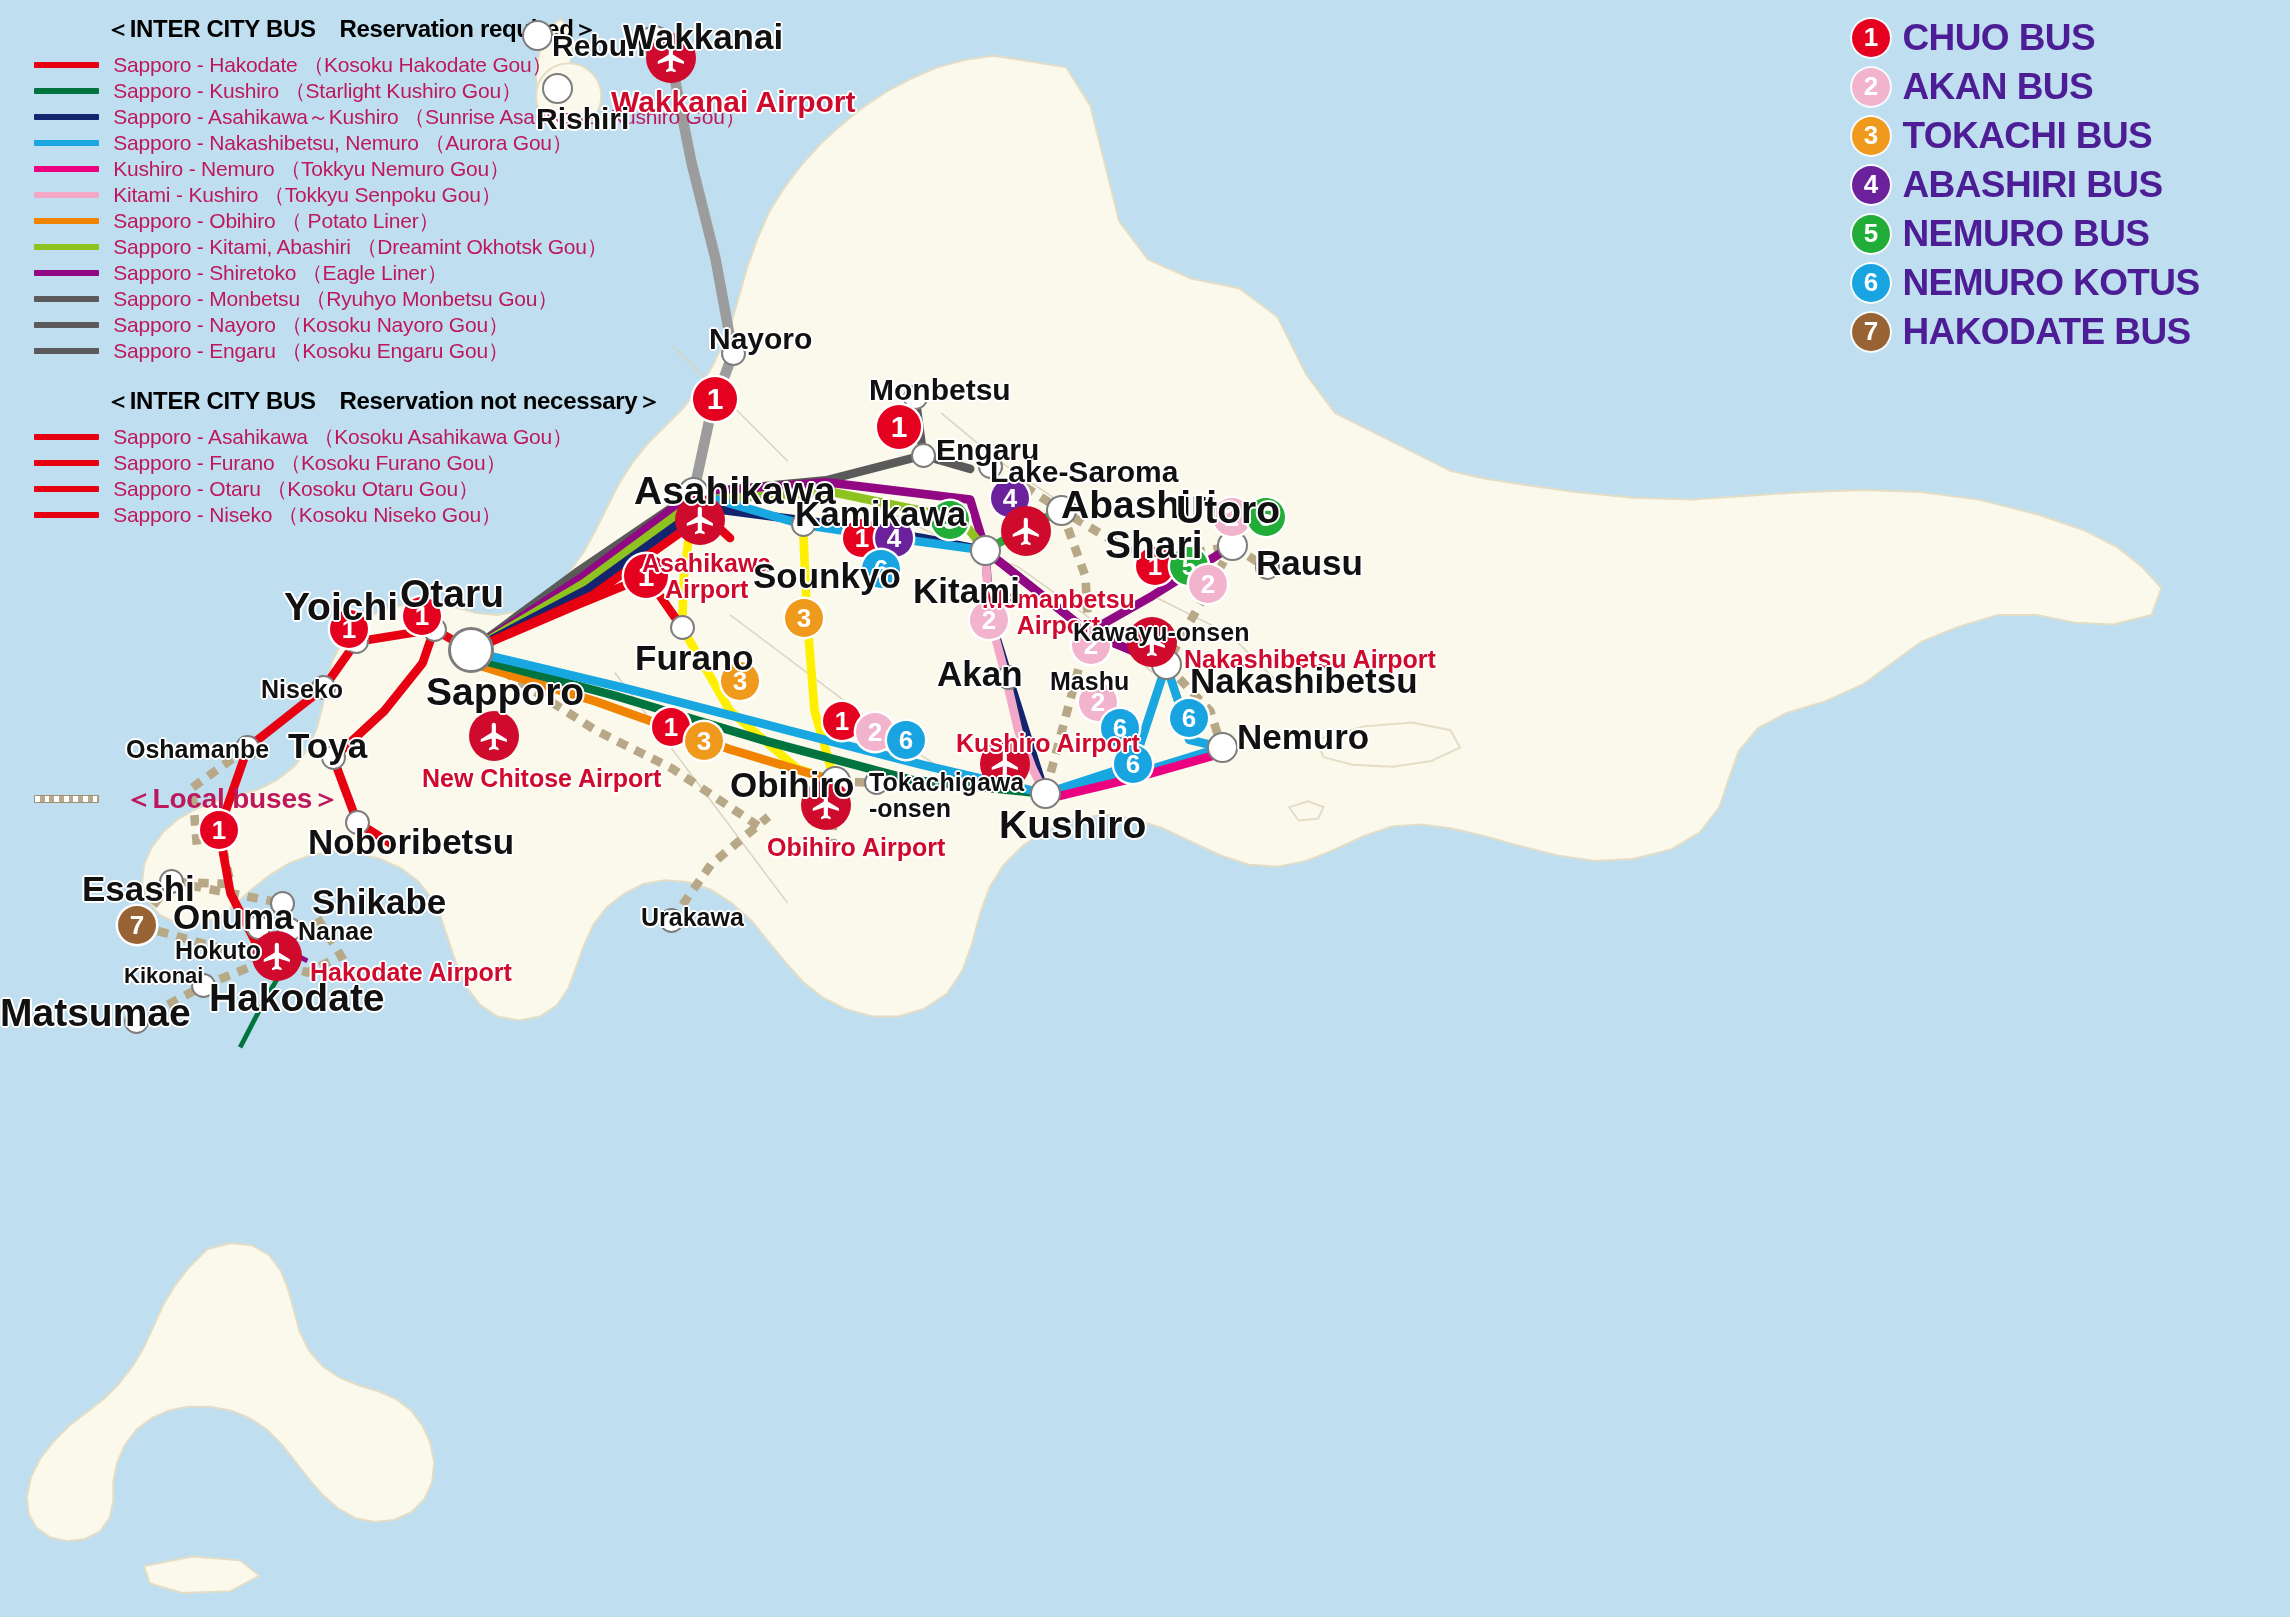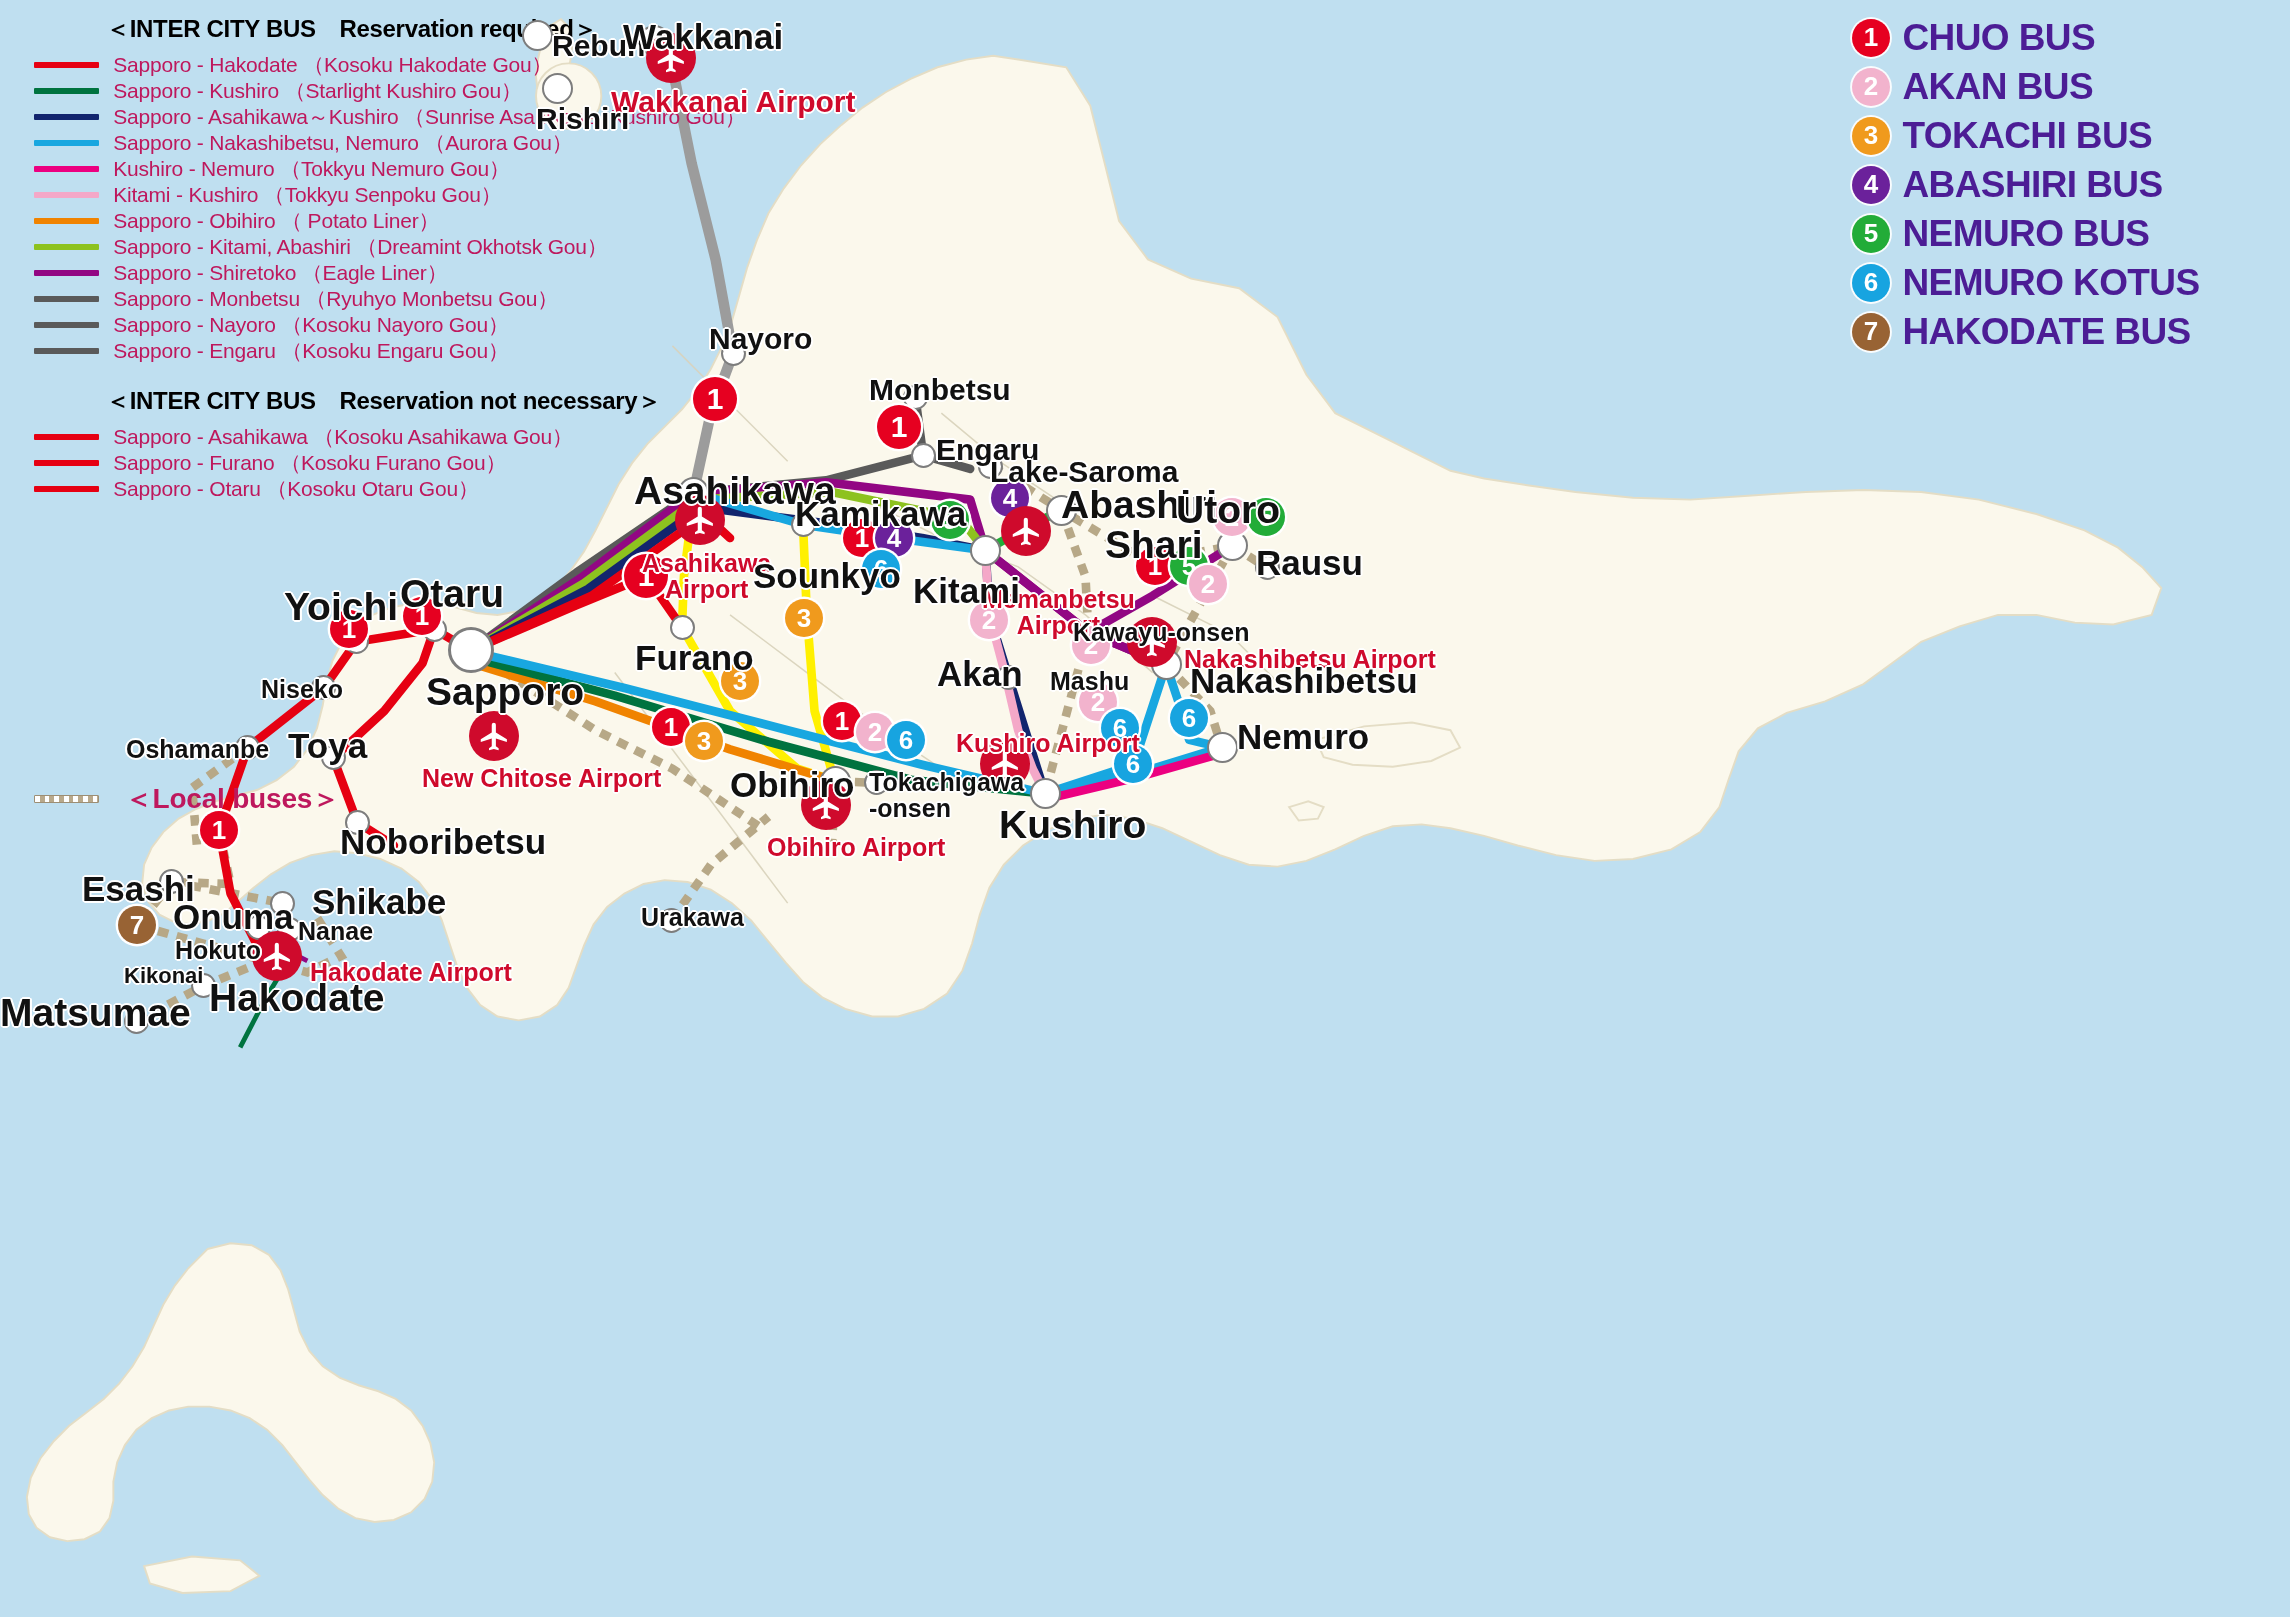--- a/index.html
+++ b/index.html
@@ -302,20 +302,24 @@
           <span class="legend-swatch" style="background: rgb(230, 0, 18);"></span>
           <span class="legend-label">Sapporo - Asahikawa （Kosoku Asahikawa Gou）</span>
         </div>
         <div class="legend-row">
           <span class="legend-swatch" style="background: rgb(230, 0, 18);"></span>
           <span class="legend-label">Sapporo - Furano （Kosoku Furano Gou）</span>
         </div>
         <div class="legend-row">
           <span class="legend-swatch" style="background: rgb(230, 0, 18);"></span>
           <span class="legend-label">Sapporo - Otaru （Kosoku Otaru Gou）</span>
+        </div>
+        <div class="legend-row">
+          <span class="legend-swatch" style="background: rgb(230, 0, 18);"></span>
+          <span class="legend-label">Sapporo - Niseko （Kosoku Niseko Gou）</span>
         </div>
       </div>
   </div>
 
   <div id="legend-local">
     <span class="legend-swatch dotted"></span>
     <span class="legend-label">＜Local buses＞</span>
   </div>
 
   <div id="legend-companies">
@@ -512,21 +516,21 @@
       <div class="city-label sz-sm" style="left: 1050px; top: 669px; text-align: right;">Mashu</div>
       <div class="city-label sz-sm" style="left: 261px; top: 677px;">Niseko</div>
       <div class="city-label sz-xl" style="left: 426px; top: 672px;">Sapporo</div>
       <div class="city-label sz-lg" style="left: 1237px; top: 719px;">Nemuro</div>
       <div class="city-label sz-sm" style="left: 126px; top: 737px;">Oshamanbe</div>
       <div class="city-label sz-lg" style="left: 288px; top: 728px;">Toya</div>
       <div class="city-label sz-lg" style="left: 730px; top: 767px;">Obihiro</div>
       <div class="city-label sz-sm" style="left: 869px; top: 770px;">Tokachigawa</div>
       <div class="city-label sz-sm" style="left: 869px; top: 796px;">-onsen</div>
       <div class="city-label sz-xl" style="left: 999px; top: 805px;">Kushiro</div>
-      <div class="city-label sz-lg" style="left: 340px; top: 824px;">Noboribetsu</div>
+      <div class="city-label sz-lg" style="left: 308px; top: 824px;">Noboribetsu</div>
       <div class="city-label sz-sm" style="left: 641px; top: 905px;">Urakawa</div>
       <div class="city-label sz-lg" style="left: 312px; top: 884px;">Shikabe</div>
       <div class="city-label sz-lg" style="left: 82px; top: 871px;">Esashi</div>
       <div class="city-label sz-lg" style="left: 173px; top: 899px;">Onuma</div>
       <div class="city-label sz-sm" style="left: 298px; top: 919px;">Nanae</div>
       <div class="city-label sz-sm" style="left: 175px; top: 938px;">Hokuto</div>
       <div class="city-label sz-xs" style="left: 124px; top: 965px;">Kikonai</div>
       <div class="city-label sz-xl" style="left: 209px; top: 978px;">Hakodate</div>
       <div class="city-label sz-xl" style="left: 0px; top: 993px;">Matsumae</div>
     </div>

